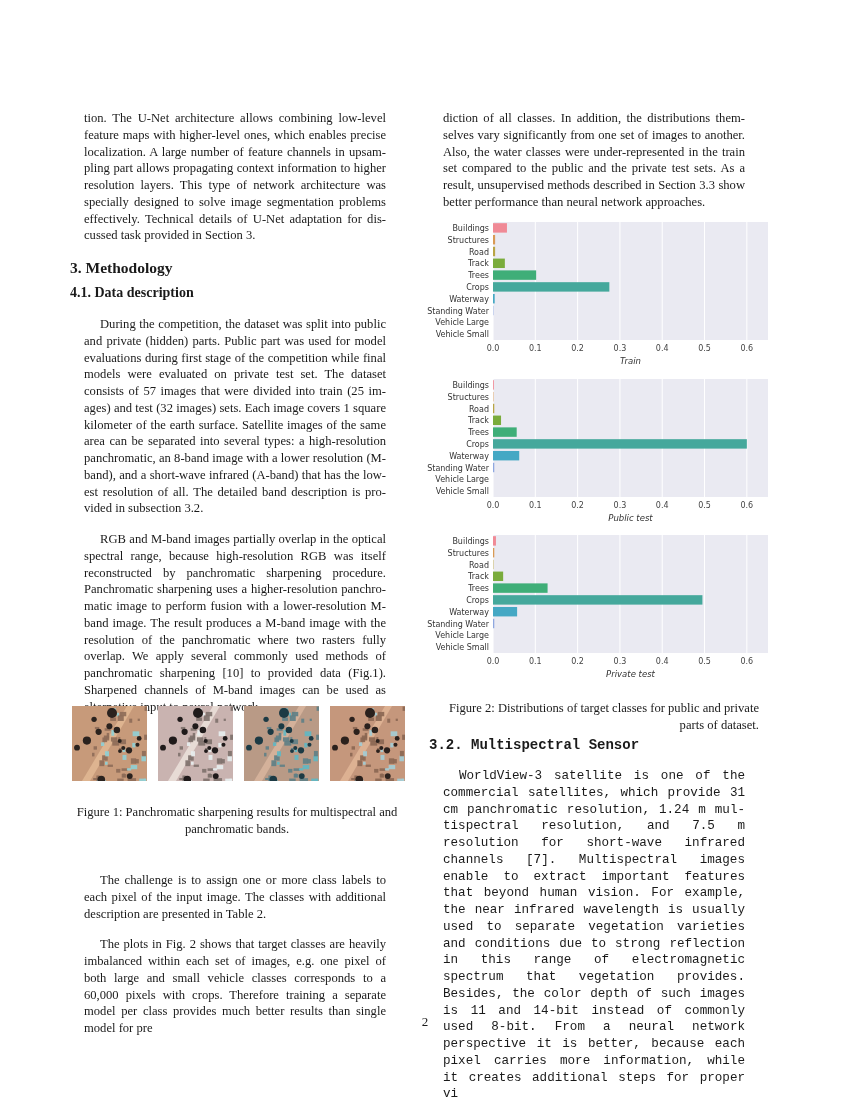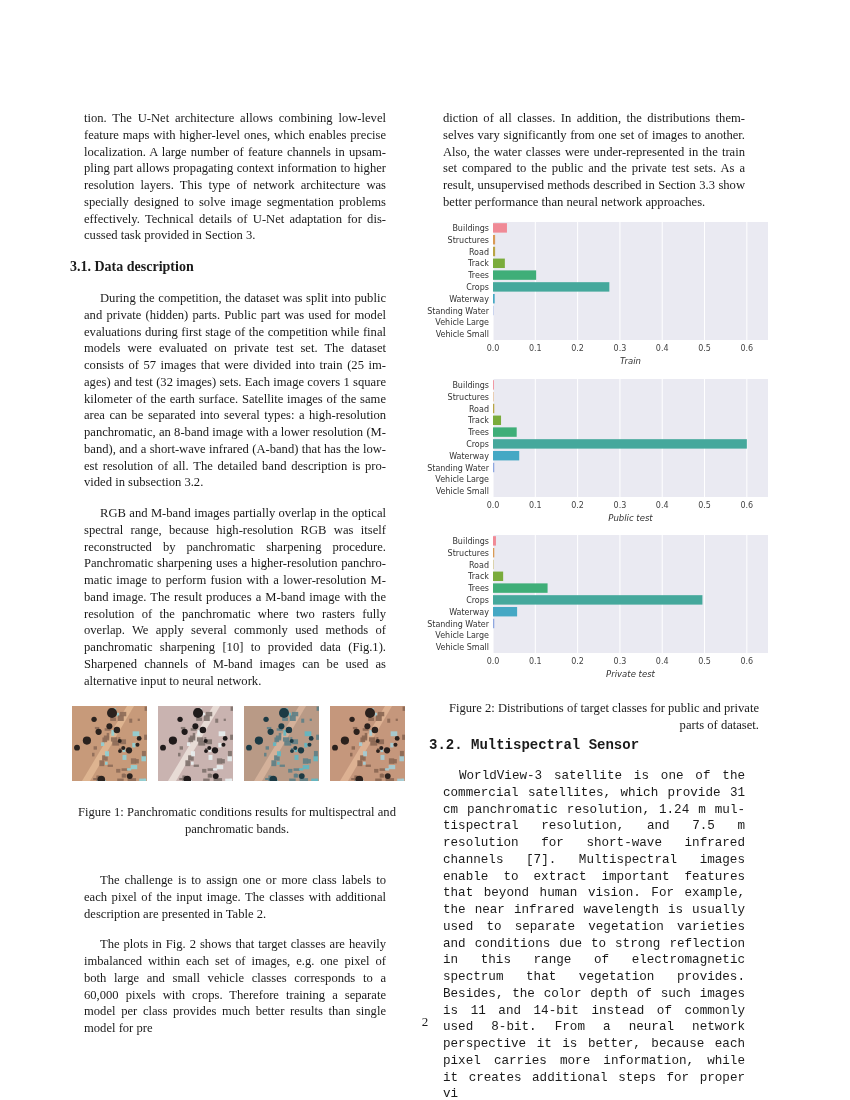--- a/index.html
+++ b/index.html
@@ -21,21 +21,22 @@
   .ylbl { font-family: "DejaVu Sans", sans-serif; font-size: 8px; fill: #333; }
   .xtick { font-family: "DejaVu Sans", sans-serif; font-size: 8px; fill: #444; }
   .xlab { font-family: "DejaVu Sans", sans-serif; font-size: 8.5px; fill: #333; font-style: italic; }
   #pagenum { position: absolute; top: 1014px; left: 0; width: 850px; text-align: center; font-size: 13px; }
 </style>
 </head>
 <body>
 
 <div class="col" id="left">
   <p>tion. The U-Net architecture allows combining low-level feature maps with higher-level ones, which enables precise localization. A large number of feature channels in upsam­pling part allows propagating context information to higher resolution layers. This type of network architecture was specially designed to solve image segmentation problems effectively. Technical details of U-Net adaptation for dis­cussed task provided in Section 3.</p>
-  <h3>3.1. Data description</h3>
+  <h2>3. Methodology</h2>
+  <h3>4.1. Data description</h3>
   <p class="ind">During the competition, the dataset was split into public and private (hidden) parts. Public part was used for model evaluations during first stage of the competition while fi­nal models were evaluated on private test set. The dataset consists of 57 images that were divided into train (25 im­ages) and test (32 images) sets. Each image covers 1 square kilometer of the earth surface. Satellite images of the same area can be separated into several types: a high-resolution panchromatic, an 8-band image with a lower resolution (M-band), and a short-wave infrared (A-band) that has the low­est resolution of all. The detailed band description is pro­vided in subsection 3.2.</p>
   <p class="ind">RGB and M-band images partially overlap in the op­tical spectral range, because high-resolution RGB was it­self reconstructed by panchromatic sharpening procedure. Panchromatic sharpening uses a higher-resolution panchro­matic image to perform fusion with a lower-resolution M-band image. The result produces a M-band image with the resolution of the panchromatic where two rasters fully over­lap. We apply several commonly used methods of panchro­matic sharpening [10] to provided data (Fig.1). Sharpened channels of M-band images can be used as alternative input to neural network.</p>
 </div>
 
 <div class="fig1">
   <div class="sat" style="left:0px">
     <svg width="75" height="75" class="satsvg">
         <rect x="0" y="0" width="75" height="75" fill="#c79a7a"></rect>
         <polygon points="55,0 62,0 18,75 10,75" fill="#e2b894" opacity="0.85"></polygon>
         <rect x="46.97282235939643" y="42.05922067901235" width="2.577374828532236" height="2.97590877914952" fill="#8d6b58" opacity="0.9"></rect>
@@ -337,21 +338,21 @@
         <circle cx="26.622642318244168" cy="25.775205761316872" r="3.1047946673525377" fill="#2b211d"></circle>
         <circle cx="44.858110425240056" cy="24.000578703703702" r="3.2660922496570644" fill="#2b211d"></circle>
         <circle cx="51.264874828532236" cy="41.93659979423869" r="2.0327139060356654" fill="#2b211d"></circle>
         <circle cx="5.00960219478738" cy="41.66660236625515" r="2.946326303155007" fill="#2b211d"></circle>
         <circle cx="40" cy="7" r="5" fill="#2b211d"></circle>
       </svg>
     
   </div>
 </div>
 
-<div class="caption" style="left:72px; top:804px;">Figure 1: Panchromatic conditions results for multispectral and panchromatic bands.</div>
+<div class="caption" style="left:72px; top:804px;">Figure 1: Panchromatic sharpening results for multispectral and panchromatic bands.</div>
 
 <div class="col" style="left:70px; top:858px;">
   <p class="ind">The challenge is to assign one or more class labels to each pixel of the input image. The classes with additional description are presented in Table 2.</p>
   <p class="ind">The plots in Fig. 2 shows that target classes are heav­ily imbalanced within each set of images, e.g. one pixel of both large and small vehicle classes corresponds to a 60,000 pixels with crops. Therefore training a separate model per class provides much better results than single model for pre­</p>
 </div>
 
 <div class="col" id="right">
   <p>diction of all classes. In addition, the distributions them­selves vary significantly from one set of images to another. Also, the water classes were under-represented in the train set compared to the public and the private test sets. As a result, unsupervised methods described in Section 3.3 show better performance than neural network approaches.</p>
 </div>
 

